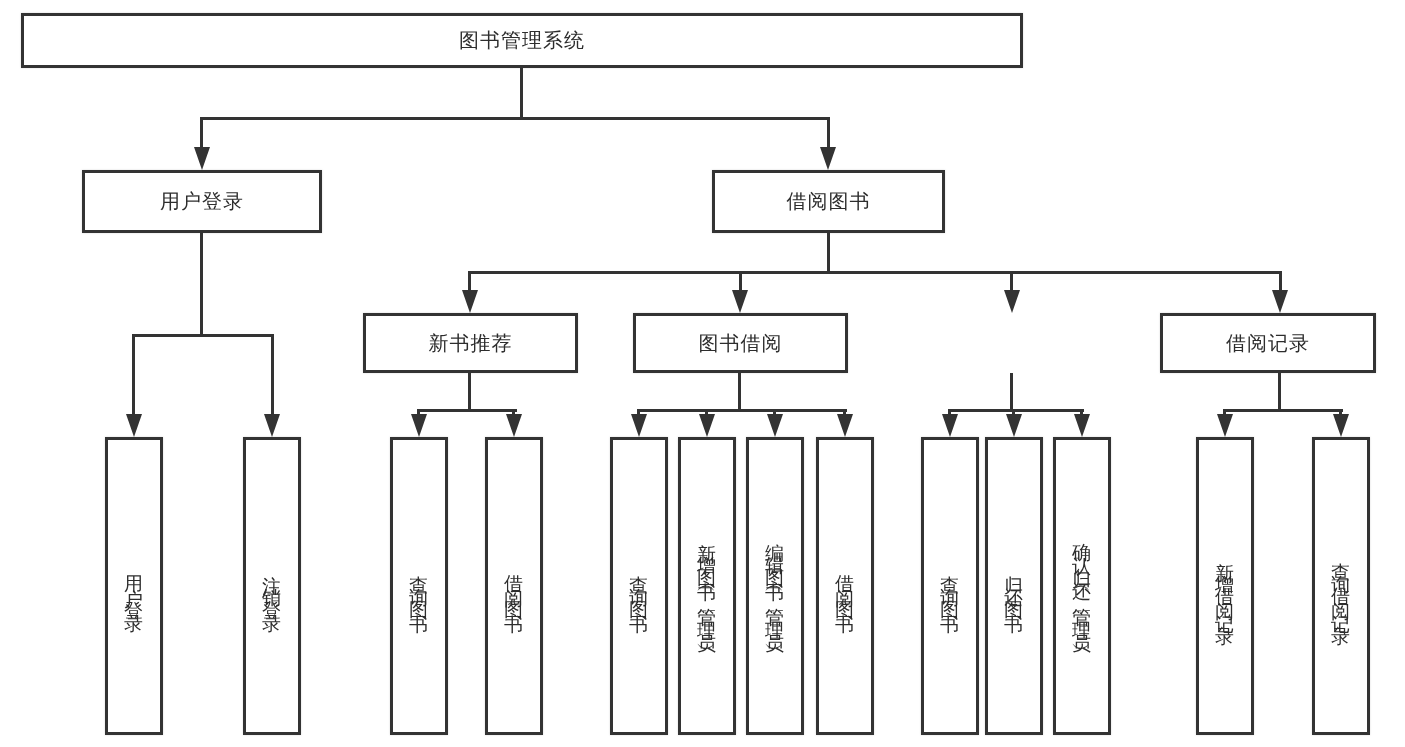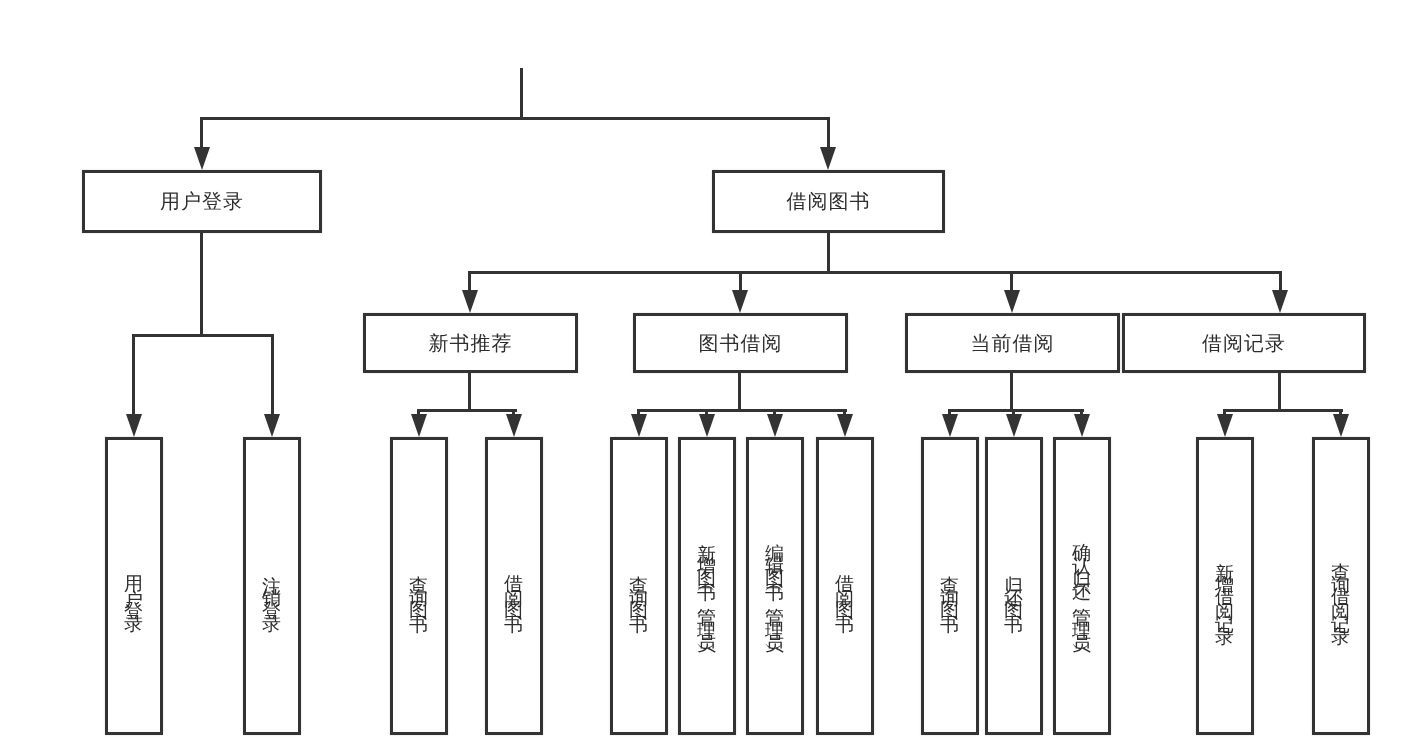--- a/index.html
+++ b/index.html
@@ -60,38 +60,38 @@
     color:var(--wm);
     letter-spacing:1px;
     opacity:.85;
   }
 </style>
 </head>
 <body>
 
 <div class="canvas">
 
+  <div class="box" style="left:21px;top:13px;width:1002px;height:55px">
+    <span>图书管理系统</span>
+  </div>
 
   <div class="box" style="left:82px;top:170px;width:240px;height:63px">
     <span>用户登录</span>
   </div>
   <div class="box" style="left:712px;top:170px;width:233px;height:63px">
     <span>借阅图书</span>
   </div>
 
   <div class="box" style="left:363px;top:313px;width:215px;height:60px">
     <span>新书推荐</span>
   </div>
   <div class="box" style="left:633px;top:313px;width:215px;height:60px">
     <span>图书借阅</span>
   </div>
-  <div class="box" style="left:905px;top:313px;width:215px;height:60px">
-    <span>当前借阅</span>
-  </div>
-  <div class="box" style="left:1122px;top:313px;width:244px;height:60px">
+  <div class="box" style="left:1160px;top:313px;width:216px;height:60px">
     <span>借阅记录</span>
   </div>
 
   <div class="vbox" style="left:105px">
     <span>用户登录</span>
   </div>
   <div class="vbox" style="left:243px">
     <span>注销登录</span>
   </div>
   <div class="vbox" style="left:390px">

